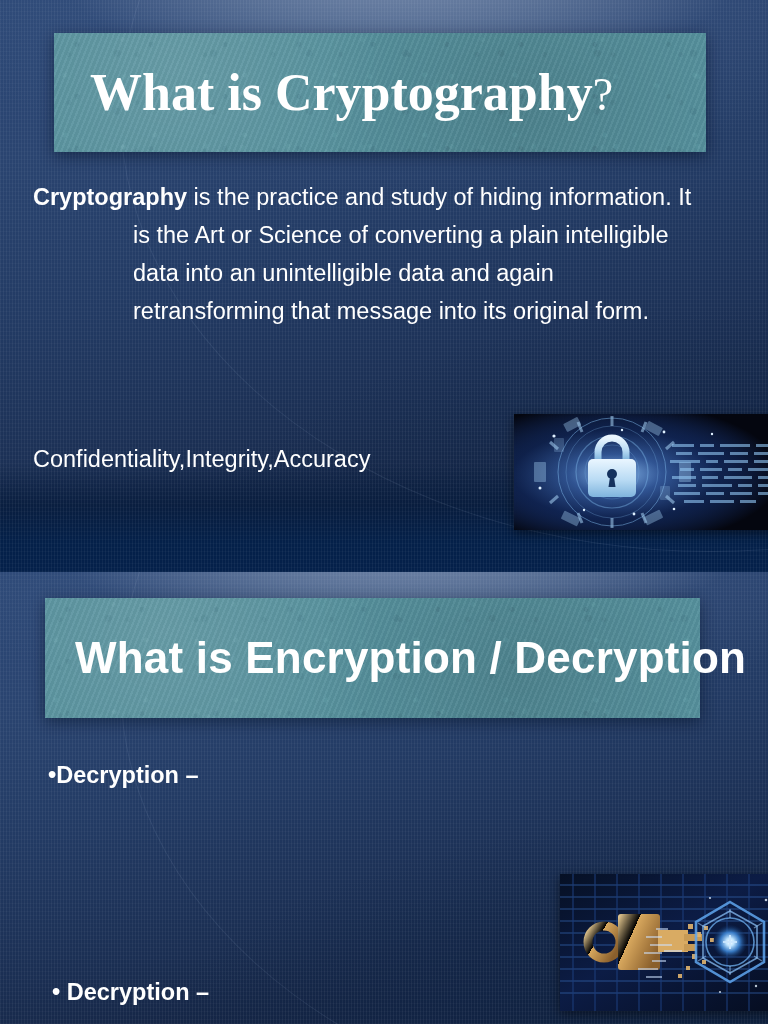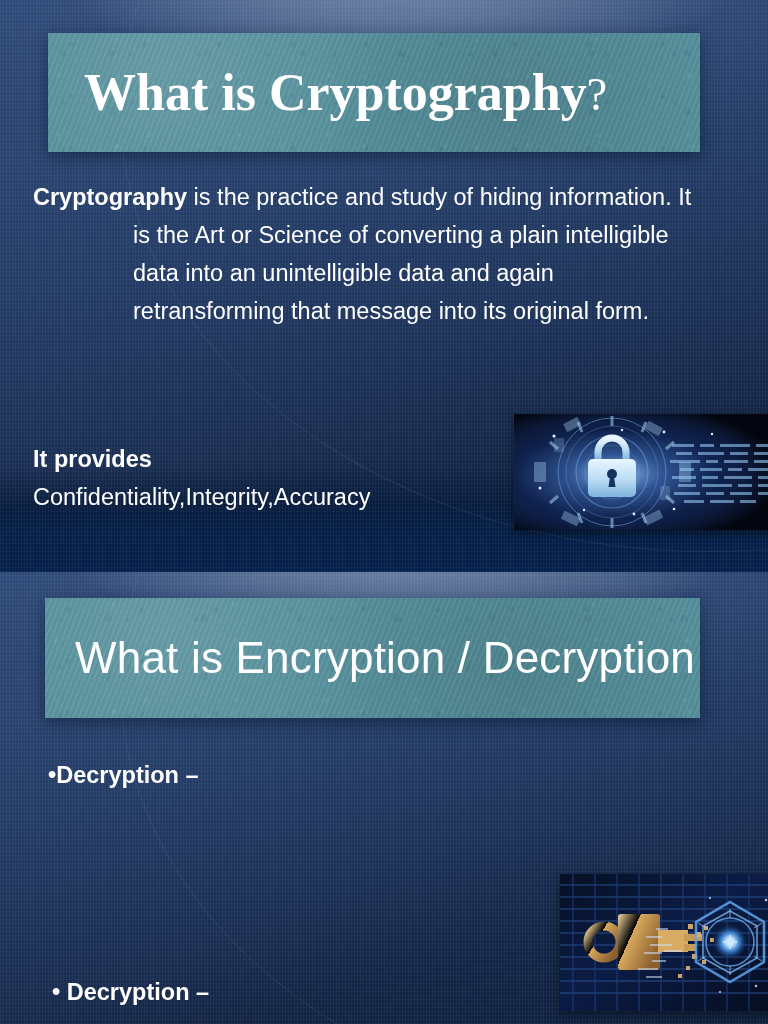--- a/index.html
+++ b/index.html
@@ -114,21 +114,21 @@
       radial-gradient(circle at 31% 22%, rgba(0,0,0,0.07) 0 2px, rgba(0,0,0,0) 3px),
       radial-gradient(circle at 48% 80%, rgba(255,255,255,0.05) 0 2px, rgba(0,0,0,0) 3px),
       radial-gradient(circle at 66% 35%, rgba(0,0,0,0.06) 0 3px, rgba(0,0,0,0) 4px),
       radial-gradient(circle at 85% 62%, rgba(255,255,255,0.05) 0 2px, rgba(0,0,0,0) 3px),
       radial-gradient(circle at 22% 45%, rgba(0,0,0,0.05) 0 2px, rgba(0,0,0,0) 3px),
       radial-gradient(circle at 57% 12%, rgba(255,255,255,0.045) 0 2px, rgba(0,0,0,0) 3px);
     background-size: 90px 60px, 74px 52px, 110px 66px, 96px 58px, 82px 70px, 68px 48px, 120px 54px;
     mix-blend-mode: overlay;
   }
 
-  #banner-1 { left: 48px; top: 33px; width: 652px; height: 119px; }
+  #banner-1 { left: 54px; top: 33px; width: 652px; height: 119px; }
   #banner-2 { left: 45px; top: 598px; width: 655px; height: 120px; }
 
   .title-text {
     position: relative;
     z-index: 2;
     color: #ffffff;
     line-height: 1;
     white-space: nowrap;
   }
   #title-1 {
@@ -137,21 +137,21 @@
     font-size: 52px;
     margin-left: 36px;
     letter-spacing: 0px;
   }
   #title-1 .q {
     font-weight: 400;
     font-size: 46px;
   }
   #title-2 {
     font-family: "Liberation Sans", sans-serif;
-    font-weight: 400;
+    font-weight: 700;
     font-size: 44px;
     margin-left: 30px;
     letter-spacing: 0.2px;
   }
 
   
   .body-block {
     position: absolute;
     z-index: 3;
     color: #ffffff;
@@ -232,21 +232,20 @@
     <div class="slide-texture"></div>
   </section>
 
   <div class="title-banner" id="banner-1">
     <div class="title-text" id="title-1"><span>What is Cryptography</span><span class="q">?</span></div>
   </div>
 
   <div class="body-block" id="s1-para"><b>Cryptography</b><span> is the practice and study of hiding information. It is the Art or Science of converting a plain intelligible data into an unintelligible data and again retransforming that message into its original form.</span></div>
 
   <div class="body-block" id="s1-provides">
-    <span class="lead">It provides</span>
     <span class="sub">Confidentiality,Integrity,Accuracy</span>
   </div>
 
   <figure class="picture" id="pic-lock">
     <span class="hidden-label">Glowing padlock at the centre of concentric digital circuit rings with streaming binary data</span>
     <svg viewBox="0 0 267 116" preserveAspectRatio="none" aria-hidden="true">
       <defs>
         <radialGradient id="lkGlow" cx="38%" cy="52%" r="62%">
           <stop offset="0%" stop-color="#9fd2ff" stop-opacity="0.95"></stop>
           <stop offset="28%" stop-color="#4a7fd4" stop-opacity="0.60"></stop>

